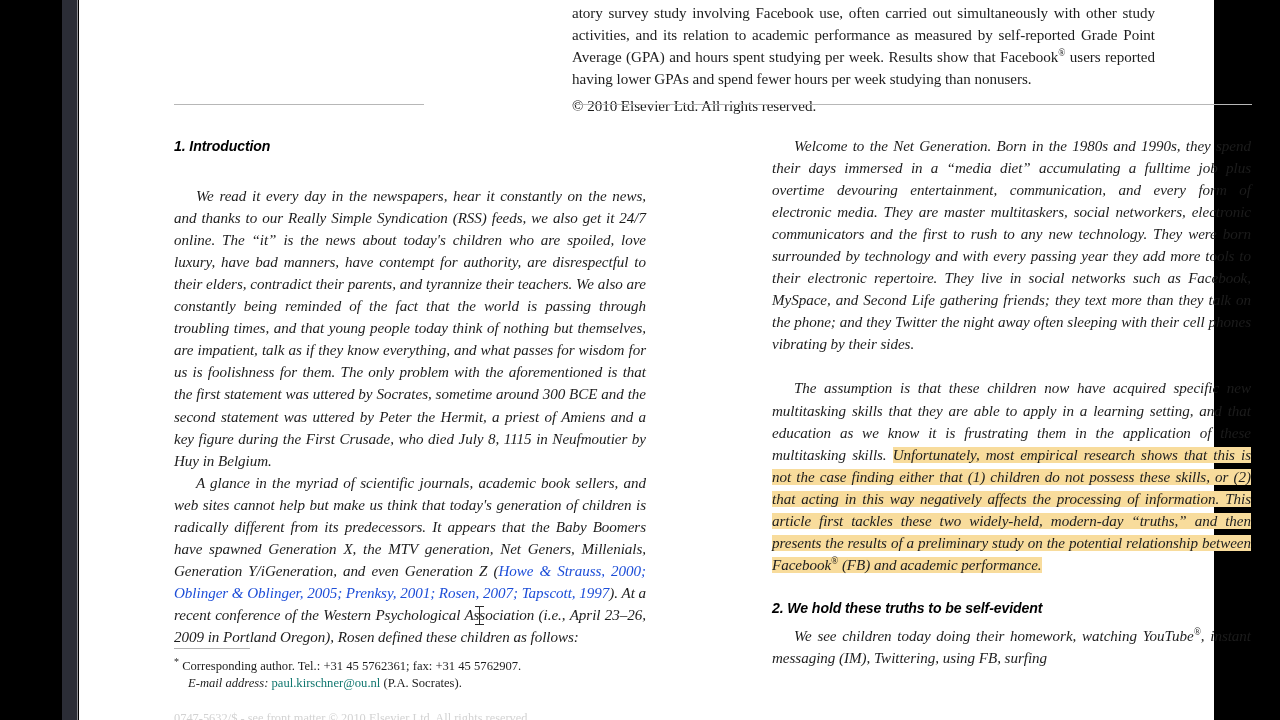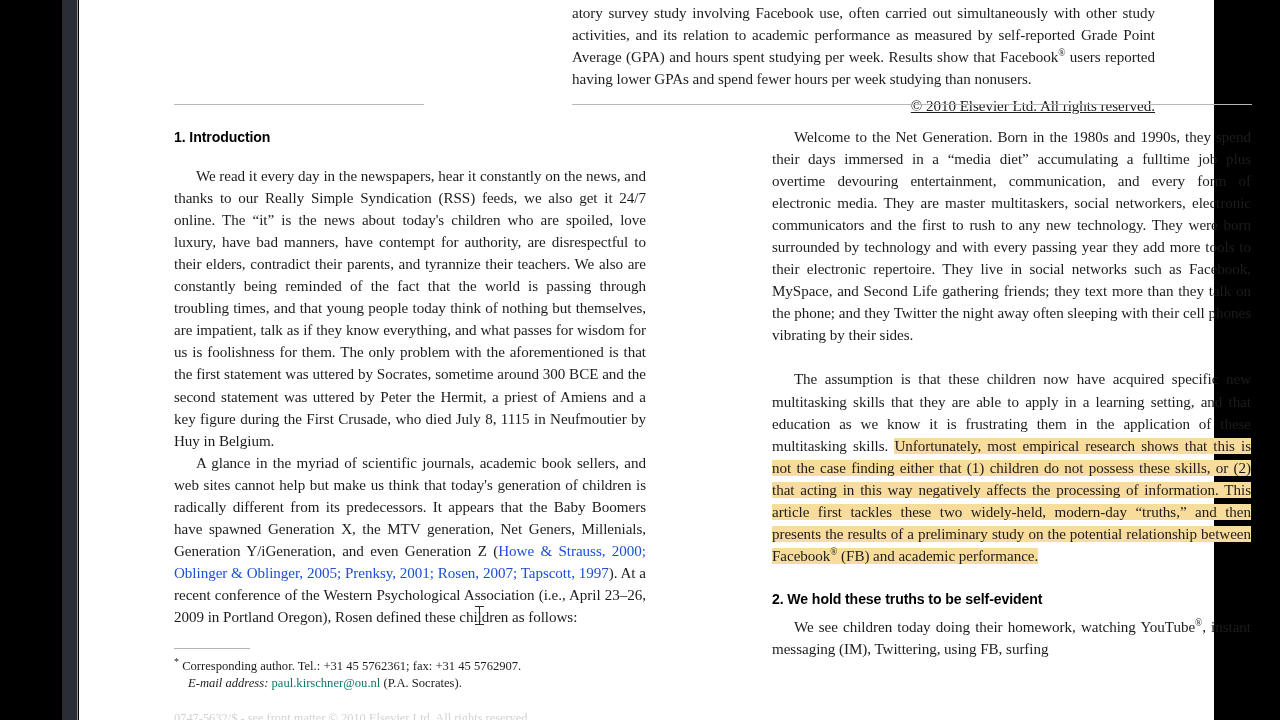--- a/index.html
+++ b/index.html
@@ -54,64 +54,64 @@
     left:398px;  
     top:2px;
     width:583px; 
     font-size:15.1px;
     line-height:22.1px;
     text-align:justify;
     color:#1c1c1c;
     letter-spacing:-0.05px;
   }
   .copyright-line {
-    text-align:right;
+    text-align:left;
     margin-top:5px;
     font-size:15.1px;
-    text-decoration:underline;
   }
 
   
   .rule {
     position:absolute;
     height:1px;
     background:#b7b7b7;
   }
   .rule.left  { left:0px;   top:104px; width:250px; }
   .rule.right { left:398px; top:104px; width:680px; }
 
   
   .col {
     position:absolute;
-    top:126px;
+    top:135px;
     width:472px;
     font-size:15.1px;
     line-height:22.05px;
     text-align:justify;
     color:#1c1c1c;
     letter-spacing:-0.05px;
+    font-style:italic;
   }
   .col.left-col  { left:0px; }
   .col.right-col { left:598px; width:479px; }
 
   h2.section {
     font-family:"Liberation Sans", sans-serif;
     font-size:14.1px;
     font-weight:bold;
     color:#000;
     letter-spacing:-0.1px;
     margin:0;
   }
 
   p.body {
     margin:0;
     text-indent:1.45em;
     text-align:justify;
   }
-  p.body.first-after-head { margin-top:17px; }
+  p.body.first-after-head { margin-top:28px; }
   p.nospace { margin-top:0; }
 
   .cite { color:#1d4ed8; }
   .hl   { background:#f8dc9c; }
 
   sup.reg { font-size:0.62em; vertical-align:super; line-height:0; }
 
   
   .footnote-wrap {
     position:absolute;

